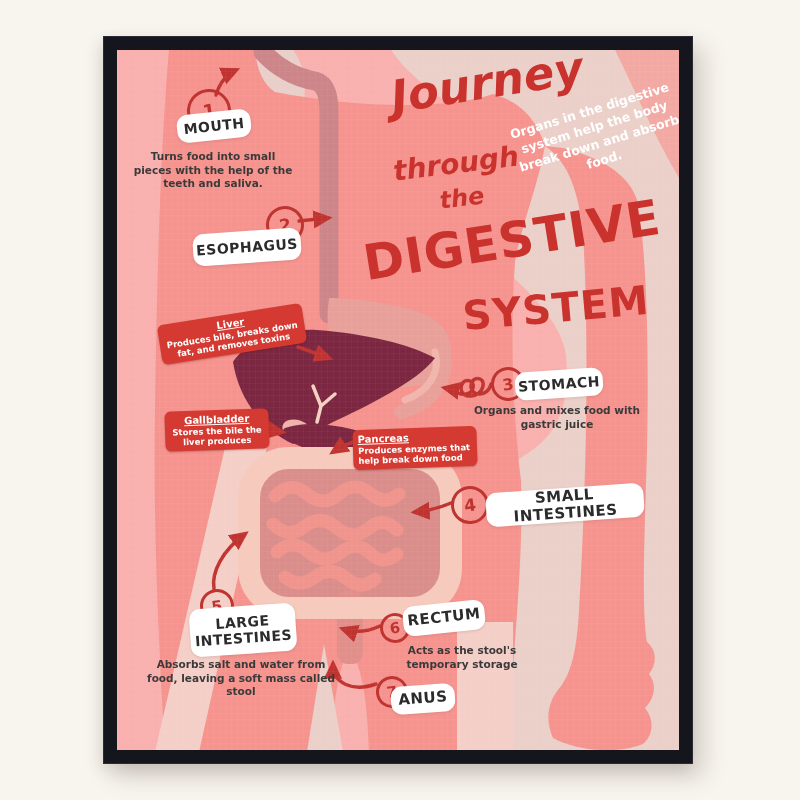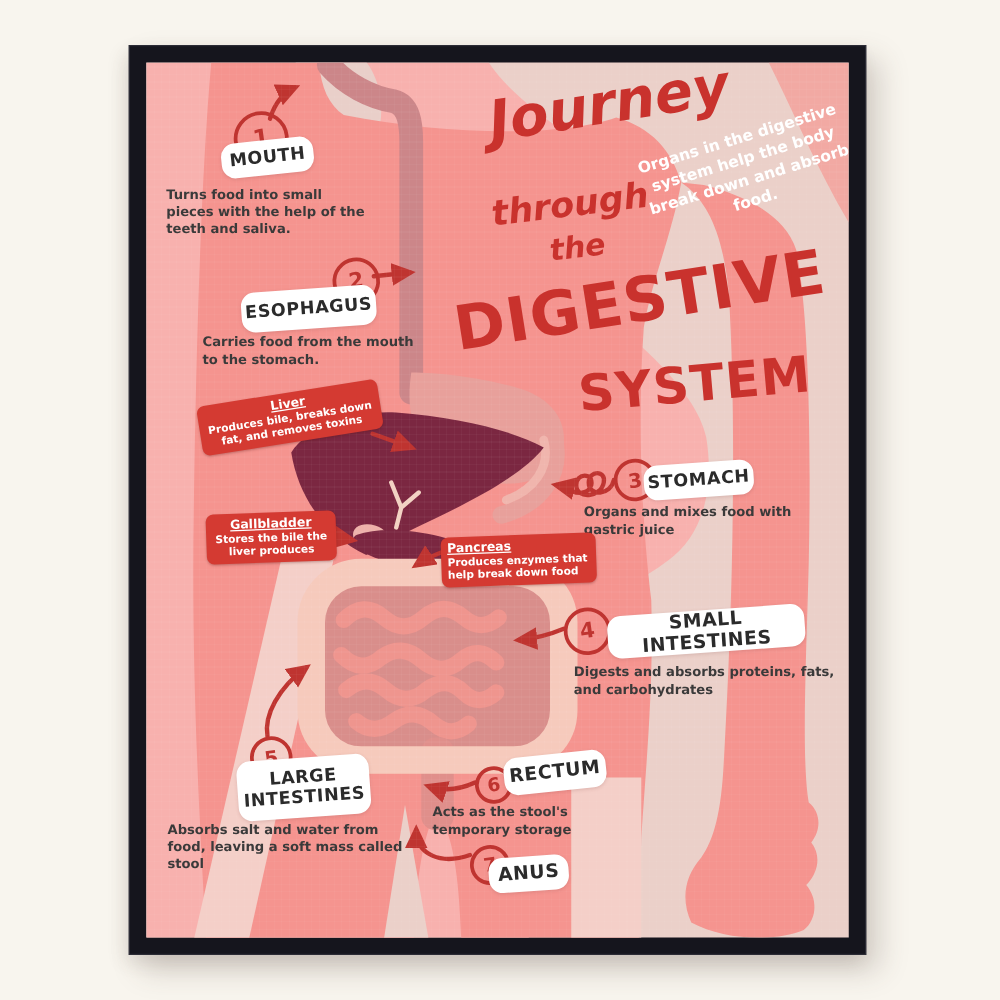--- a/index.html
+++ b/index.html
@@ -27,21 +27,21 @@
   .intro{position:absolute;color:#fff;font-weight:bold;text-align:center;line-height:1.35}
   
   .num{position:absolute;border:3px solid var(--accent-red);border-radius:50%;
        color:var(--accent-red);font-weight:bold;display:flex;align-items:center;justify-content:center}
   
   .pill{position:absolute;background:var(--pill-bg);border-radius:11px;color:#2b2b2b;
         font-weight:bold;display:flex;align-items:center;justify-content:center;text-align:center;
         box-shadow:0 1px 3px rgba(120,60,60,.18);letter-spacing:.5px;line-height:1.15}
   
   .desc{position:absolute;color:var(--ink);font-size:10.5px;font-weight:600;
-        text-align:left;line-height:1.3}
+        text-align:center;line-height:1.3}
   
   .tag{position:absolute;background:var(--tag-red);border-radius:6px;color:#fff;
        padding:4px 5px;text-align:center;line-height:1.2;box-shadow:0 1px 2px rgba(90,20,20,.3)}
   .tag .tag-title{font-size:10px;font-weight:bold;text-decoration:underline}
   .tag .tag-desc{font-size:8.5px;font-weight:600}
   
   .f-blob{fill:var(--blob)} .f-body{fill:var(--body)} .f-light{fill:var(--body-light)}
   .f-bg{fill:var(--poster-bg)} .f-dark{fill:var(--organ-dark)} .f-stom{fill:var(--stomach-pink)}
   .f-ibg{fill:var(--intestine-bg)}
   .s-ring{stroke:var(--intestine-ring)} .s-coil{stroke:var(--coil)}
@@ -134,37 +134,35 @@
     <div class="t-word" style="left:339px;top:238px;width:200px;font-size:40px;transform:rotate(-5deg);letter-spacing:1px">SYSTEM</div>
 
     <div class="intro" style="left:392px;top:52px;width:176px;font-size:12.5px;transform:rotate(-17deg)">Organs in the digestive system help the body break down and absorb food.</div>
 
     <div class="num" style="left:70px;top:39px;width:38px;height:38px;font-size:19px;transform:rotate(-8deg)">1</div>
     <div class="pill" style="left:60px;top:62px;width:74px;height:28px;font-size:14px;transform:rotate(-6deg)">MOUTH</div>
     <div class="desc" style="left:16px;top:100px;width:160px">Turns food into small pieces with the help of the teeth and saliva.</div>
 
     <div class="num" style="left:149px;top:156px;width:32px;height:32px;font-size:17px;transform:rotate(-8deg)">2</div>
     <div class="pill" style="left:76px;top:181px;width:108px;height:32px;font-size:14px;transform:rotate(-4deg)">ESOPHAGUS</div>
-    <div class="desc" style="left:45px;top:218px;width:170px">Carries food from the mouth to the stomach.</div>
 
     <div class="num" style="left:374px;top:317px;width:28px;height:28px;font-size:16px;transform:rotate(-8deg)">3</div>
     <div class="pill" style="left:398px;top:320px;width:88px;height:28px;font-size:14px;transform:rotate(-4deg)">STOMACH</div>
     <div class="desc" style="left:350px;top:354px;width:180px">Organs and mixes food with gastric juice</div>
 
     <div class="num" style="left:334px;top:436px;width:32px;height:32px;font-size:17px;transform:rotate(-8deg)">4</div>
     <div class="pill" style="left:369px;top:438px;width:158px;height:34px;font-size:15px;transform:rotate(-4deg)">SMALL INTESTINES</div>
-    <div class="desc" style="left:342px;top:482px;width:210px">Digests and absorbs proteins, fats, and carbohydrates</div>
 
     <div class="num" style="left:83px;top:539px;width:28px;height:28px;font-size:16px;transform:rotate(-8deg)">5</div>
     <div class="pill" style="left:73px;top:556px;width:106px;height:48px;font-size:14px;transform:rotate(-4deg)">LARGE INTESTINES</div>
-    <div class="desc" style="left:17px;top:608px;width:190px">Absorbs salt and water from food, leaving a soft mass called stool</div>
+    <div class="desc" style="left:29px;top:608px;width:190px">Absorbs salt and water from food, leaving a soft mass called stool</div>
 
     <div class="num" style="left:263px;top:563px;width:24px;height:24px;font-size:15px;transform:rotate(-8deg)">6</div>
     <div class="pill" style="left:286px;top:553px;width:82px;height:30px;font-size:15px;transform:rotate(-6deg)">RECTUM</div>
-    <div class="desc" style="left:229px;top:594px;width:170px">Acts as the stool's temporary storage</div>
+    <div class="desc" style="left:260px;top:594px;width:170px">Acts as the stool's temporary storage</div>
 
     <div class="num" style="left:259px;top:626px;width:26px;height:26px;font-size:15px;transform:rotate(-8deg)">7</div>
     <div class="pill" style="left:274px;top:635px;width:64px;height:28px;font-size:15px;transform:rotate(-4deg)">ANUS</div>
 
     <div class="tag" style="left:42px;top:264px;width:136px;transform:rotate(-9deg)">
       <div class="tag-title">Liver</div>
       <div class="tag-desc">Produces bile, breaks down fat, and removes toxins</div>
     </div>
     <div class="tag" style="left:48px;top:360px;width:94px;transform:rotate(-2deg)">
       <div class="tag-title">Gallbladder</div>

